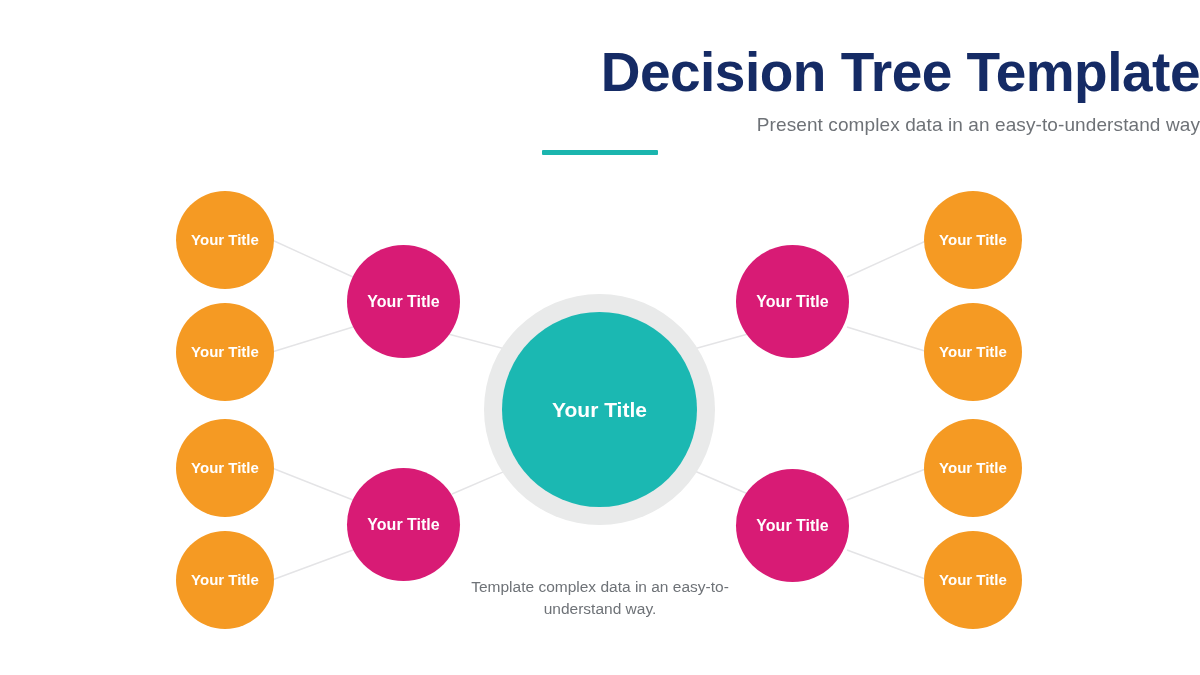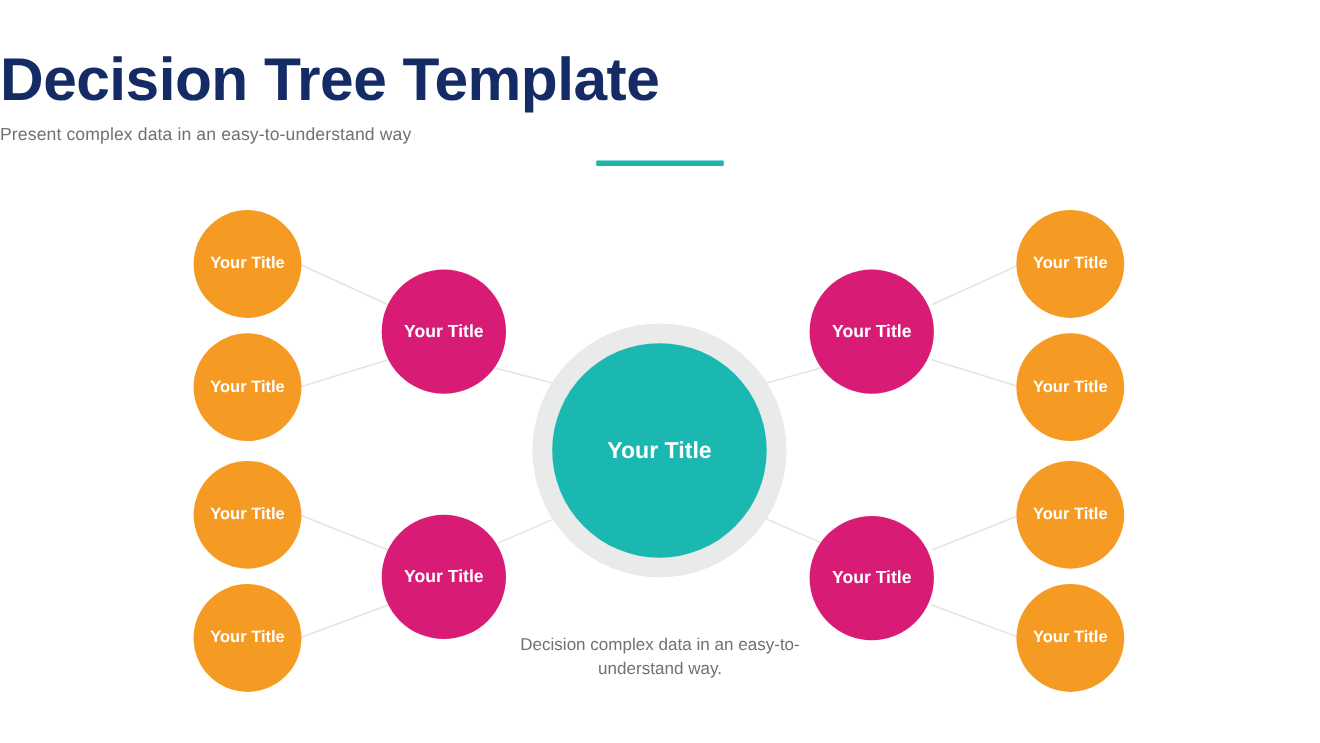--- a/index.html
+++ b/index.html
@@ -22,33 +22,33 @@
     height: 675px;
     background: #ffffff;
   }
 
   
   #header {
     position: absolute;
     left: 0;
     top: 44px;
     width: 1200px;
-    text-align: left;
+    text-align: right;
   }
   #title {
     font-size: 55px;
     font-weight: bold;
     color: #152B65;
     letter-spacing: -0.5px;
     line-height: 1.05;
     margin: 0;
   }
   #subtitle {
     margin-top: 12px;
-    font-size: 16px;
+    font-size: 19px;
     color: #6E7277;
     font-weight: normal;
     letter-spacing: 0.1px;
   }
   #accent-bar {
     margin: 14px auto 0 auto;
     width: 116px;
     height: 5px;
     border-radius: 1px;
   }
@@ -163,15 +163,15 @@
     <div class="node node-leaf" style="left: 176px; top: 419px; background: rgb(245, 154, 35); color: rgb(255, 255, 255);">Your Title</div>
     <div class="node node-leaf" style="left: 176px; top: 531px; background: rgb(245, 154, 35); color: rgb(255, 255, 255);">Your Title</div>
 
     <div class="node node-leaf" style="left: 924px; top: 191px; background: rgb(245, 154, 35); color: rgb(255, 255, 255);">Your Title</div>
     <div class="node node-leaf" style="left: 924px; top: 303px; background: rgb(245, 154, 35); color: rgb(255, 255, 255);">Your Title</div>
     <div class="node node-leaf" style="left: 924px; top: 419px; background: rgb(245, 154, 35); color: rgb(255, 255, 255);">Your Title</div>
     <div class="node node-leaf" style="left: 924px; top: 531px; background: rgb(245, 154, 35); color: rgb(255, 255, 255);">Your Title</div>
 
   </div>
 
-  <div id="caption" style="color: rgb(110, 114, 119);">Decision complex data in an easy-to-understand way.</div>
+  <div id="caption" style="color: rgb(110, 114, 119);">Template complex data in an easy-to-understand way.</div>
 
 </div>
 
 </body></html>

